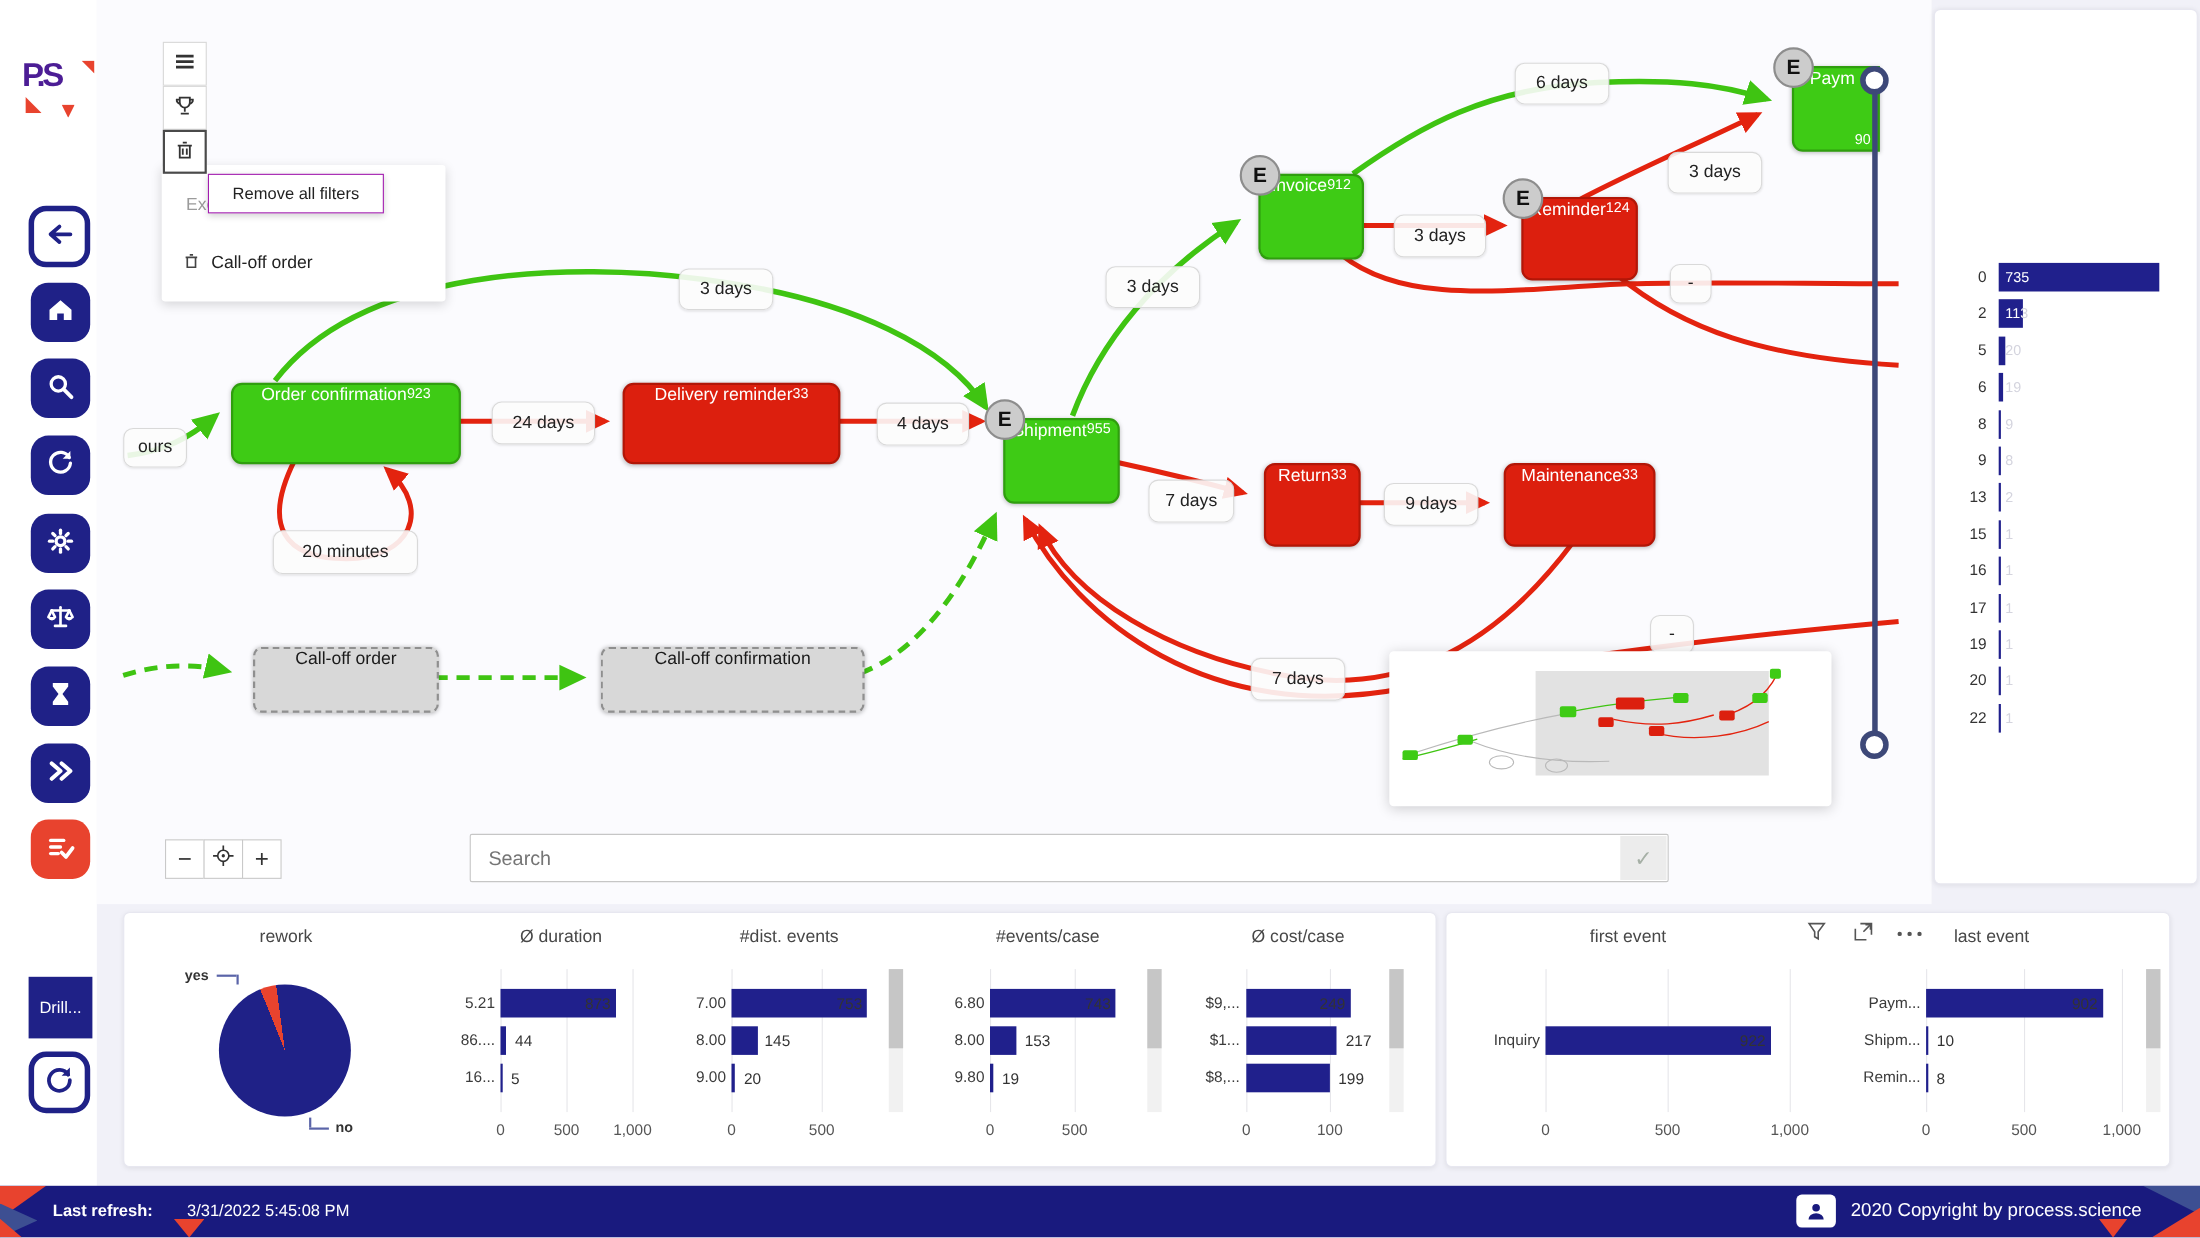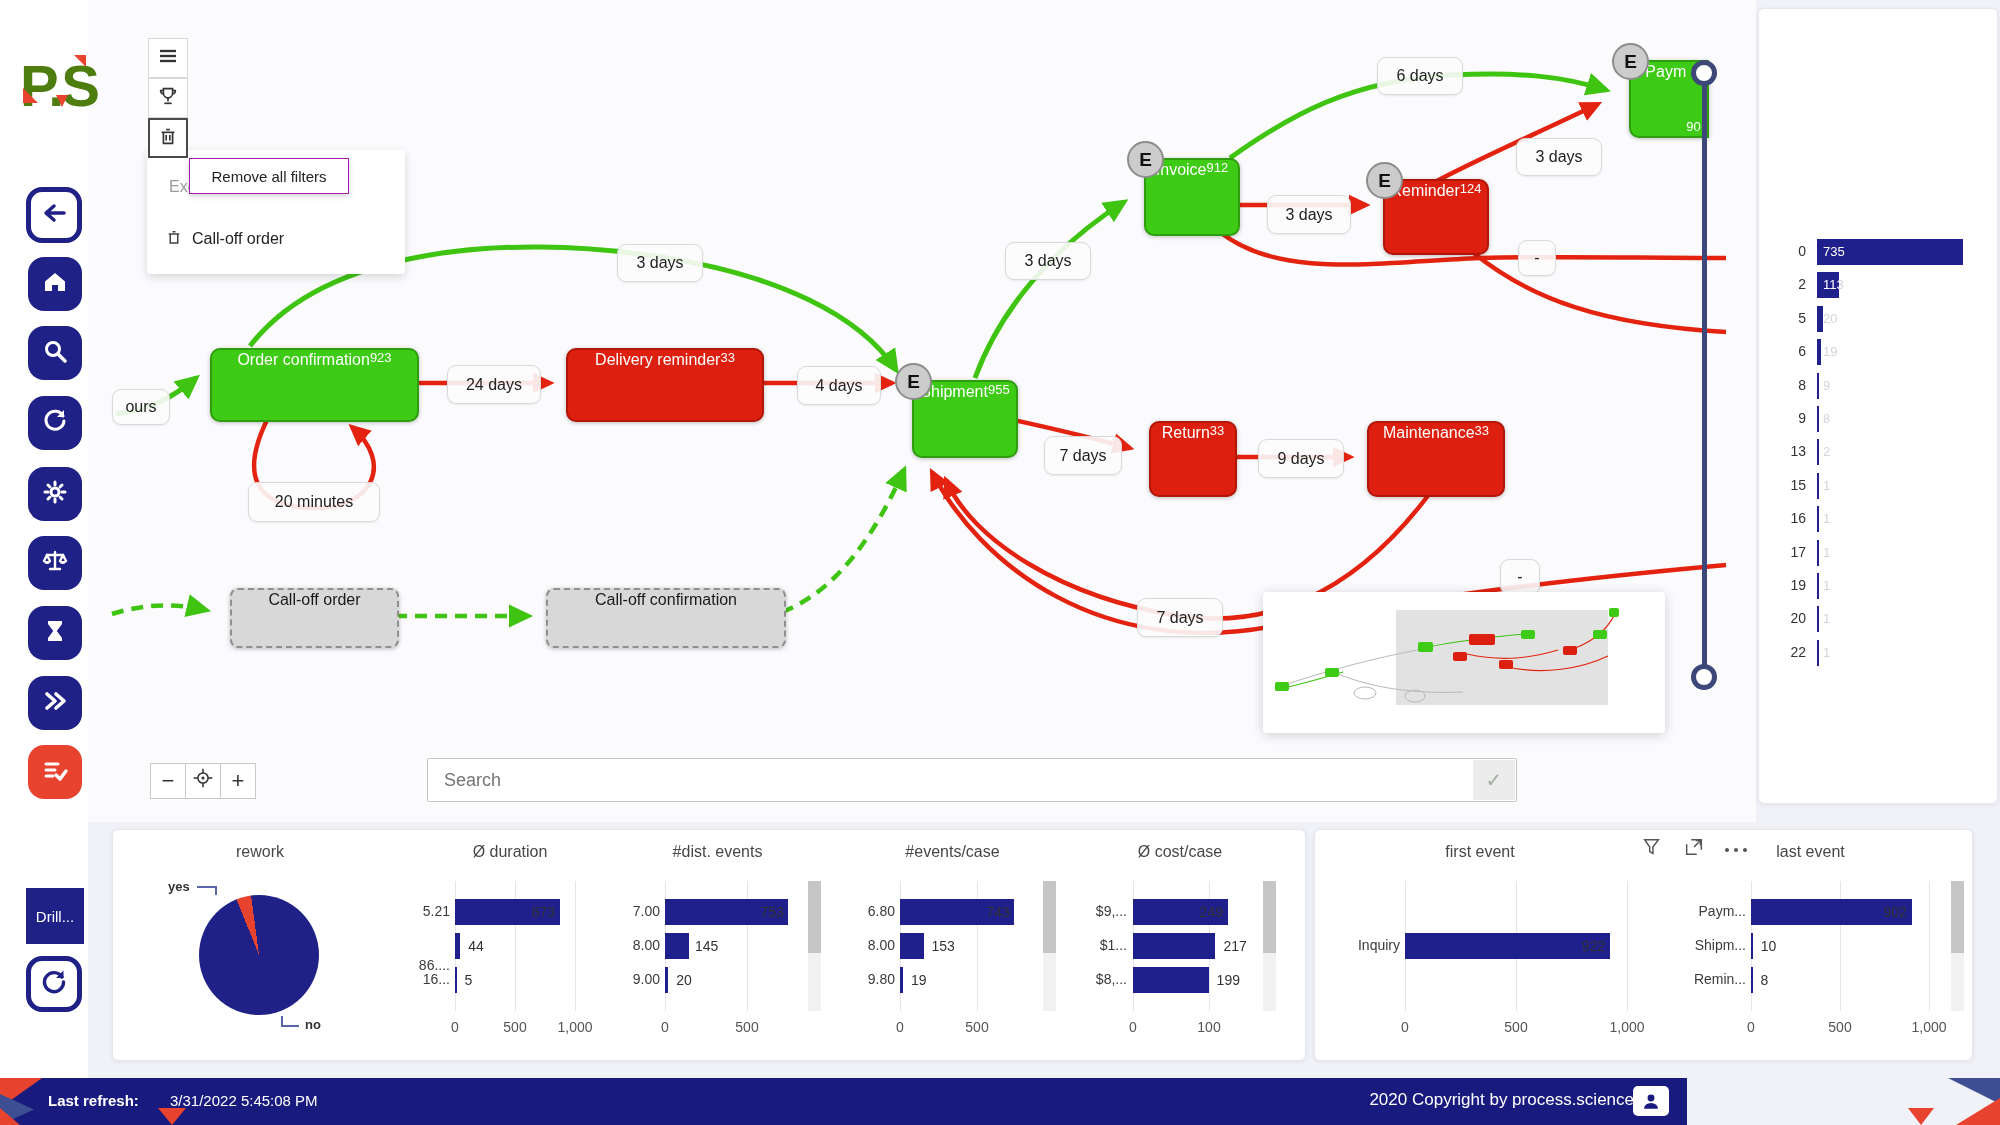--- a/index.html
+++ b/index.html
@@ -1,21 +1,21 @@
 <!DOCTYPE html>
 <html><head>
 <meta charset="utf-8">
 <style>
   html,body{margin:0;padding:0}
   body{width:2000px;height:1125px;position:relative;overflow:hidden;background:#f1f1f8;
        font-family:"Liberation Sans",sans-serif;color:#222}
   .abs{position:absolute}
   
   #sidebar{left:0;top:0;width:88px;height:1078px;background:#ffffff;z-index:6}
-  .logo{left:20px;top:52px;font-size:58px;font-weight:800;letter-spacing:-3px;color:#4d7c0f;z-index:7}
+  .logo{left:20px;top:52px;font-size:30px;font-weight:800;letter-spacing:-3px;color:#4c1d95;z-index:7}
   .logo-accent{background:#e8432e;z-index:8}
   .sbtn{left:28px;width:54px;height:54px;border-radius:16px;background:#1f2187;display:flex;
         align-items:center;justify-content:center;z-index:7;cursor:pointer}
   .sbtn.outline{background:#fff;border:5px solid #1f2187;width:46px;height:46px;left:26px}
   .sbtn.red{background:#e8432e}
   .drill-label{left:0;top:866px;width:88px;text-align:center;font-size:15px;color:#1f2187}
   .drill-btn{left:26px;top:888px;width:58px;height:56px;background:#1f2187;color:#fff;font-size:15px;
              display:flex;align-items:center;justify-content:center;z-index:7;cursor:pointer}
   
   #canvas{left:88px;top:0;width:1668px;height:822px;background:#fbfbfe;z-index:1}
@@ -82,21 +82,21 @@
   
   #gauge-wrap{left:1787px;top:82px;width:160px;height:80px;overflow:hidden}
   #gauge-circle{position:absolute;left:0;top:0;width:160px;height:160px;border-radius:50%}
   #gauge-hole{position:absolute;left:30px;top:30px;width:100px;height:100px;border-radius:50%;background:#fff}
   #gauge-value{left:1787px;top:114px;width:160px;text-align:center;font-size:30px;color:#595959}
   
   #pie{position:absolute;border-radius:50%;cursor:pointer}
   .pie-lab{position:absolute;font-size:13px;font-weight:bold;color:#333}
   .pie-line{position:absolute;background:#5a64a8}
   
-  #statusbar{left:0;top:1078px;width:1687px;height:47px;background:#191a7e;z-index:10}
+  #statusbar{left:0;top:1078px;width:2000px;height:47px;background:#191a7e;z-index:10}
   .sb-text{position:absolute;color:#fff;font-size:15px;top:14px}
   .decor{position:absolute;z-index:11}
   #copyright{position:absolute;right:53px;top:12px;color:#fff;font-size:17px}
   #person-box{position:absolute;left:1633px;top:8px;width:36px;height:30px;background:#fff;border-radius:5px;
               display:flex;align-items:center;justify-content:center}
 </style>
 </head>
 <body>
 
 <div id="canvas" class="abs"></div>
@@ -490,21 +490,21 @@
     <div class="ct-title">Ø duration</div>
     <div class="grid" style="left: 60px; top: 40px; height: 130px;"></div>
     <div class="ctick" style="left: 30px; top: 178px; width: 60px;">0</div>
     <div class="grid" style="left: 120px; top: 40px; height: 130px;"></div>
     <div class="ctick" style="left: 90px; top: 178px; width: 60px;">500</div>
     <div class="grid" style="left: 180px; top: 40px; height: 130px;"></div>
     <div class="ctick" style="left: 150px; top: 178px; width: 60px;">1,000</div>
     <div class="clab" style="left: 0px; top: 62px; width: 55px;">5.21</div>
     <div class="cbar" style="left: 60px; top: 58px; width: 104.76px; height: 26px;"></div>
     <div class="cval" style="left: 136.76px; top: 63px;">873</div>
-    <div class="clab" style="left: 0px; top: 96px; width: 55px; margin-top: 20px;">86....</div>
+    <div class="clab" style="left: 0px; top: 96px; width: 55px;">86....</div>
     <div class="cbar" style="left: 60px; top: 92px; width: 5.28px; height: 26px;"></div>
     <div class="cval" style="left: 73.28px; top: 97px;">44</div>
     <div class="clab" style="left: 0px; top: 130px; width: 55px;">16...</div>
     <div class="cbar" style="left: 60px; top: 126px; width: 1.5px; height: 26px;"></div>
     <div class="cval" style="left: 69.5px; top: 131px;">5</div>
   </div>
 <div class="chart" style="left:610px;top:841px;width:215px;height:210px">
     <div class="ct-title">#dist. events</div>
     <div class="grid" style="left: 55px; top: 40px; height: 130px;"></div>
     <div class="ctick" style="left: 25px; top: 178px; width: 60px;">0</div>

